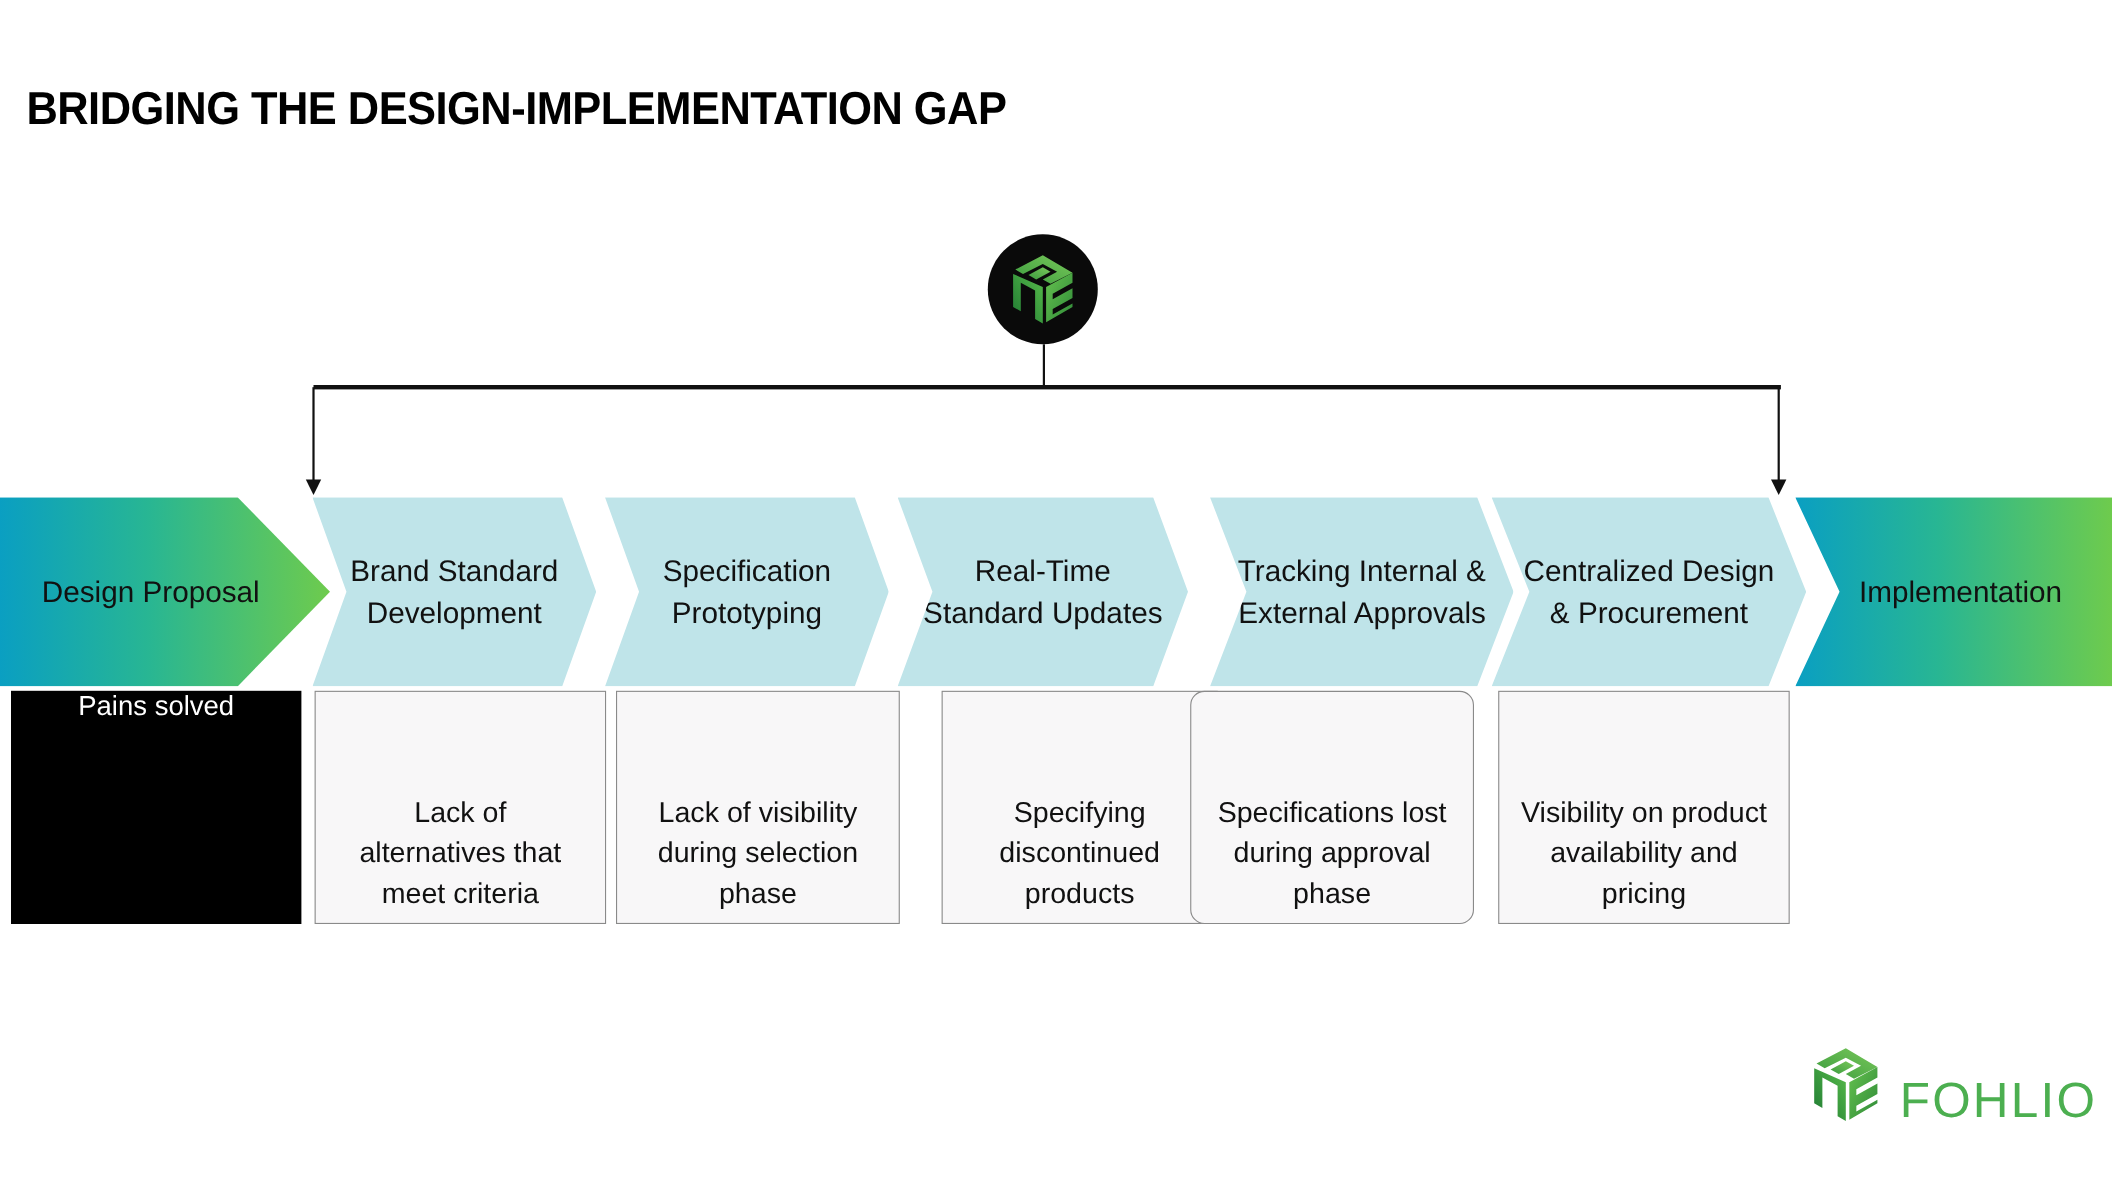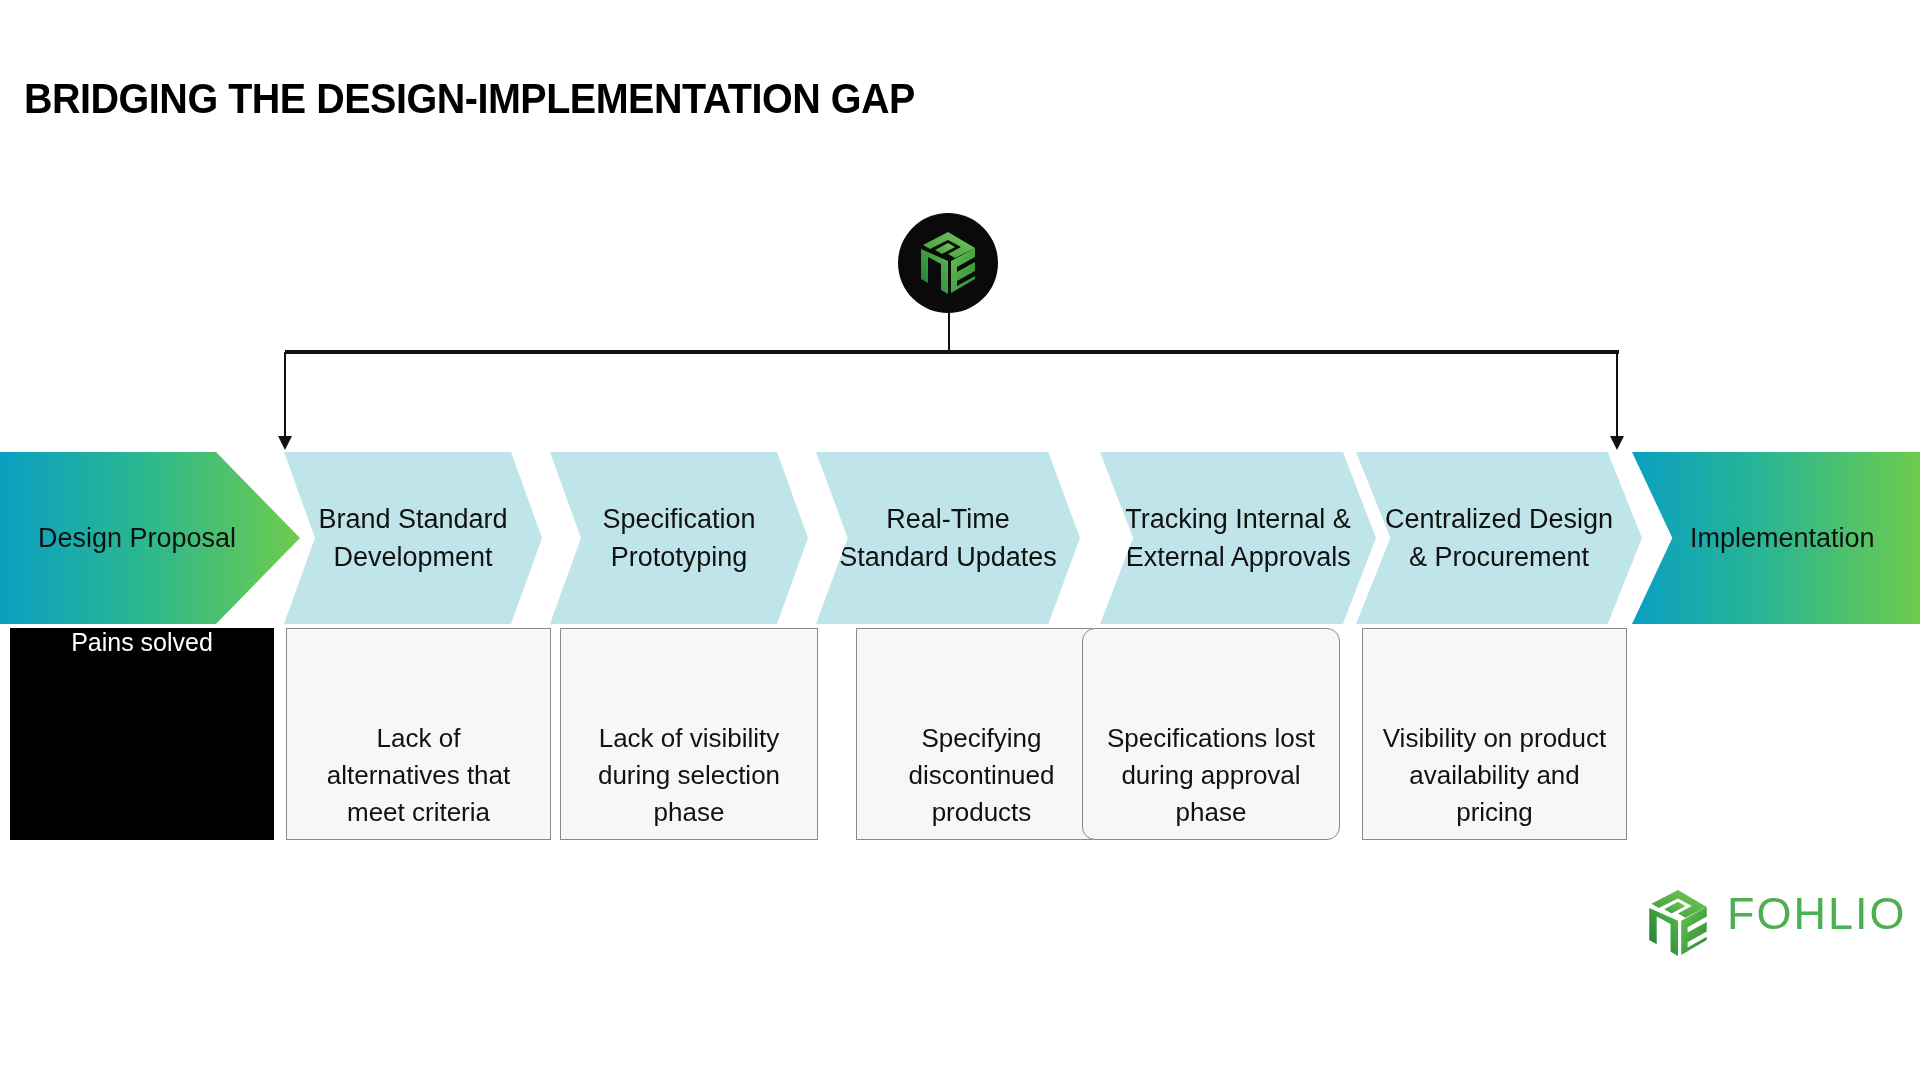--- a/index.html
+++ b/index.html
@@ -167,23 +167,23 @@
     font-size: 26px;
     line-height: 37px;
     color: #111111;
     white-space: pre-line;
   }
 
   
   .brand {
     position: absolute;
     left: 1645px;
-    top: 888px;
-    display: flex;
-    align-items: flex-start;
+    top: 951px;
+    display: flex;
+    align-items: flex-end;
     gap: 16px;
   }
   .brand-word {
     font-size: 45px;
     letter-spacing: 2px;
     color: #4caf50;
     font-weight: 500;
   }
 </style>
 </head>

